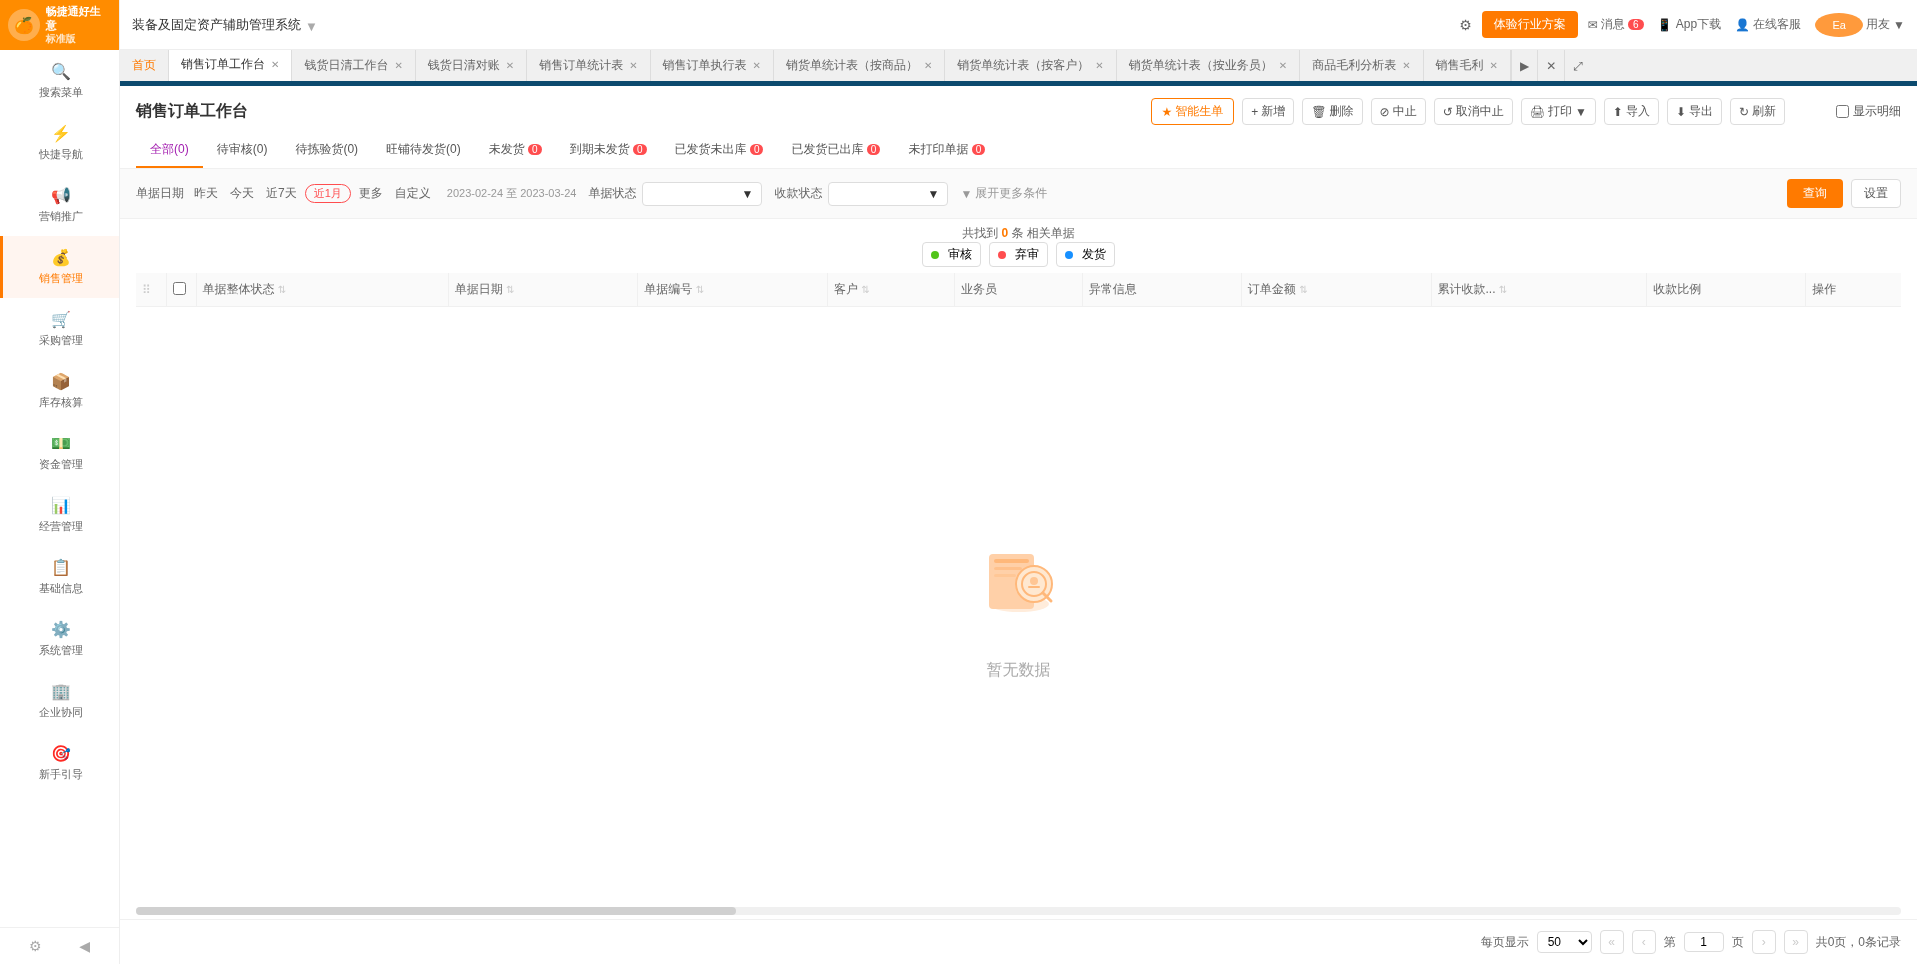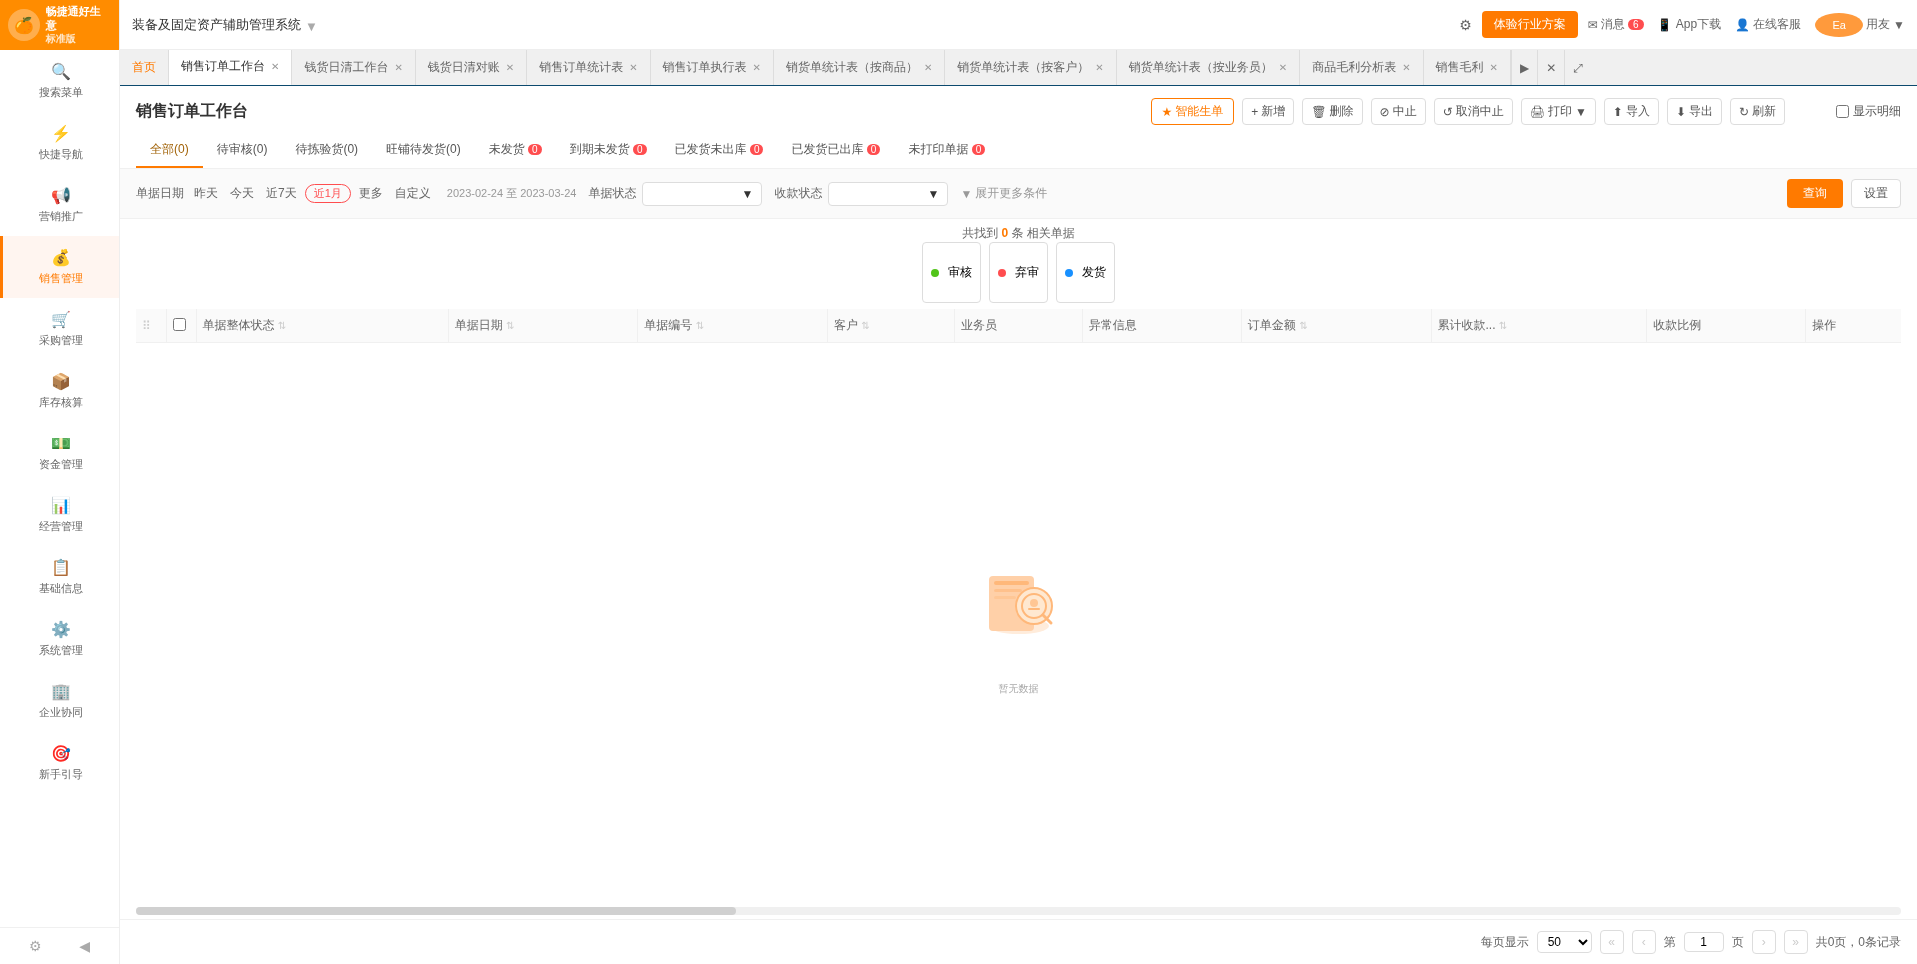--- a/index.html
+++ b/index.html
@@ -25,78 +25,78 @@
     .topbar-title { font-size: 13px; color: #333; flex: 1; }
     .topbar-title .module-name { display: flex; align-items: flex-end; gap: 4px; }
     .btn-industry { background: #ff7a00; color: white; border: none; border-radius: 4px; padding: 5px 12px; cursor: pointer; font-size: 12px; }
     .topbar-right { display: flex; align-items: center; gap: 14px; color: #666; font-size: 12px; }
     .topbar-right-item { display: flex; align-items: center; gap: 3px; cursor: pointer; }
     .badge { background: #ff4d4f; color: white; border-radius: 10px; padding: 0 5px; font-size: 10px; min-width: 16px; text-align: center; }
     .avatar-circle { width: 48px; height: 24px; border-radius: 50%; background: #ff9a3c; color: white; display: flex; align-items: center; justify-content: center; font-size: 11px; }
     .gear-icon { font-size: 14px; cursor: pointer; color: #666; }
 
     
-    .tabbar { background: #f0f0f0; display: flex; align-items: center; border-bottom: 1px solid #0c4a6e; height: 36px; overflow: hidden; }
+    .tabbar { background: #f0f0f0; display: flex; align-items: center; border-bottom: 5px solid #0c4a6e; height: 36px; overflow: hidden; }
     .tab-item { padding: 0 12px; height: 36px; display: flex; align-items: center; gap: 4px; cursor: pointer; white-space: nowrap; font-size: 12px; color: #666; border-right: 1px solid #ddd; background: #f0f0f0; flex-shrink: 0; }
     .tab-item.active { background: white; color: #333; border-bottom: 2px solid white; }
     .tab-item.home { color: #ff7a00; }
     .tab-close { font-size: 10px; color: #999; margin-left: 2px; }
     .tab-nav-btn { padding: 0 8px; height: 36px; display: flex; align-items: center; cursor: pointer; color: #666; background: #f0f0f0; border-left: 1px solid #ddd; }
 
     
     .content { flex: 1; overflow-y: auto; background: white; display: flex; flex-direction: column; }
     .content-header { padding: 12px 16px 8px; display: flex; align-items: center; justify-content: space-between; }
     .page-title { font-size: 16px; font-weight: bold; color: #333; }
     .toolbar { display: flex; align-items: center; gap: 8px; flex-wrap: wrap; }
     .btn-smart { background: white; border: 1px solid #ff7a00; color: #ff7a00; border-radius: 4px; padding: 4px 10px; cursor: pointer; font-size: 12px; display: flex; align-items: center; gap: 3px; }
     .btn-toolbar { background: white; border: 1px solid #ddd; color: #555; border-radius: 4px; padding: 4px 8px; cursor: pointer; font-size: 12px; display: flex; align-items: center; gap: 3px; }
     .checkbox-label { display: flex; align-items: center; gap: 4px; font-size: 12px; color: #555; cursor: pointer; margin-left: 43px; }
 
     
     .filter-tabs { padding: 0 16px; border-bottom: 1px solid #f0f0f0; display: flex; gap: 0; }
     .filter-tab { padding: 8px 14px; cursor: pointer; font-size: 12px; color: #555; border-bottom: 2px solid transparent; white-space: nowrap; }
-    .filter-tab.active { color: #a16207; border-bottom-color: #ff7a00; }
+    .filter-tab.active { color: #a21caf; border-bottom-color: #ff7a00; }
     .filter-tab .count-badge { background: #ff4d4f; color: white; border-radius: 10px; padding: 0 4px; font-size: 10px; }
 
     
     .search-bar { padding: 10px 16px; display: flex; align-items: center; gap: 12px; flex-wrap: wrap; background: #fafafa; border-bottom: 1px solid #f0f0f0; }
     .search-field { display: flex; align-items: center; gap: 6px; }
     .search-label { color: #666; white-space: nowrap; font-size: 12px; }
     .date-range { display: flex; align-items: center; gap: 4px; }
     .date-option { color: #666; cursor: pointer; font-size: 12px; padding: 2px 4px; }
     .date-option.active { color: #ff4d4f; border-bottom: 1px solid #ff4d4f; }
     .date-value { color: #999; font-size: 11px; }
     .search-select { border: 1px solid #ddd; border-radius: 4px; padding: 4px 8px; font-size: 12px; color: #333; background: white; min-width: 120px; cursor: pointer; display: flex; align-items: center; justify-content: space-between; gap: 8px; }
     .expand-more { color: #999; cursor: pointer; font-size: 12px; display: flex; align-items: center; gap: 3px; }
     .search-actions { margin-left: auto; display: flex; gap: 8px; }
     .btn-query { background: #ff7a00; color: white; border: none; border-radius: 4px; padding: 5px 16px; cursor: pointer; font-size: 12px; }
     .btn-settings { background: white; border: 1px solid #ddd; color: #555; border-radius: 4px; padding: 5px 12px; cursor: pointer; font-size: 12px; }
 
     
     .result-bar { padding: 6px 16px; display: flex; align-items: center; justify-content: space-between; font-size: 12px; color: #666; flex-direction: column; }
     .result-actions { display: flex; gap: 8px; }
-    .result-btn { background: white; border: 1px solid #ddd; border-radius: 4px; padding: 21px 8px; cursor: pointer; font-size: 12px; display: flex; align-items: center; gap: 9px; }
+    .result-btn { background: white; border: 1px solid #ddd; border-radius: 4px; padding: 3px 8px; cursor: pointer; font-size: 12px; display: flex; align-items: center; gap: 9px; }
     .result-btn .dot { width: 8px; height: 8px; border-radius: 50%; display: inline-block; }
     .dot-green { background: #52c41a; }
     .dot-red { background: #ff4d4f; }
     .dot-blue { background: #1890ff; }
 
     
     .table-wrap { padding: 0 16px; overflow-x: auto; }
     table { width: 100%; border-collapse: collapse; font-size: 12px; }
     thead tr { background: #fafafa; border-bottom: 1px solid #f0f0f0; }
     th { padding: 8px 6px; color: #666; font-weight: normal; text-align: left; white-space: nowrap; border-right: 1px solid #f0f0f0; user-select: none; }
     th:last-child { border-right: none; }
     th .sort-icon { color: #ccc; font-size: 10px; }
     .th-drag { color: #ccc; cursor: grab; }
 
     
     .empty-state { flex: 1; display: flex; flex-direction: column; align-items: center; justify-content: center; padding: 60px 20px; color: #ccc; }
     .empty-icon { font-size: 80px; margin-bottom: 12px; color: #ffcfaa; }
-    .empty-text { font-size: 10px; color: #aaa; }
+    .empty-text { font-size: 16px; color: #aaa; }
 
     
     .pagination { padding: 10px 16px; display: flex; align-items: center; justify-content: flex-end; gap: 8px; font-size: 12px; color: #666; border-top: 1px solid #f0f0f0; }
     .page-size-select { border: 1px solid #ddd; border-radius: 4px; padding: 2px 6px; font-size: 12px; background: white; cursor: pointer; }
     .page-btn { width: 24px; height: 24px; border: 1px solid #ddd; background: white; border-radius: 4px; display: flex; align-items: center; justify-content: center; cursor: pointer; font-size: 12px; color: #666; }
     .page-btn.disabled { color: #ccc; cursor: default; }
     .page-input { border: 1px solid #ddd; border-radius: 4px; padding: 2px 6px; width: 40px; text-align: center; font-size: 12px; }
     .scrollbar-area { padding: 4px 16px; }
     .fake-scrollbar { height: 8px; background: #f0f0f0; border-radius: 4px; position: relative; }
     .fake-scrollbar-thumb { width: 600px; height: 8px; background: #d0d0d0; border-radius: 4px; position: absolute; left: 0; }

